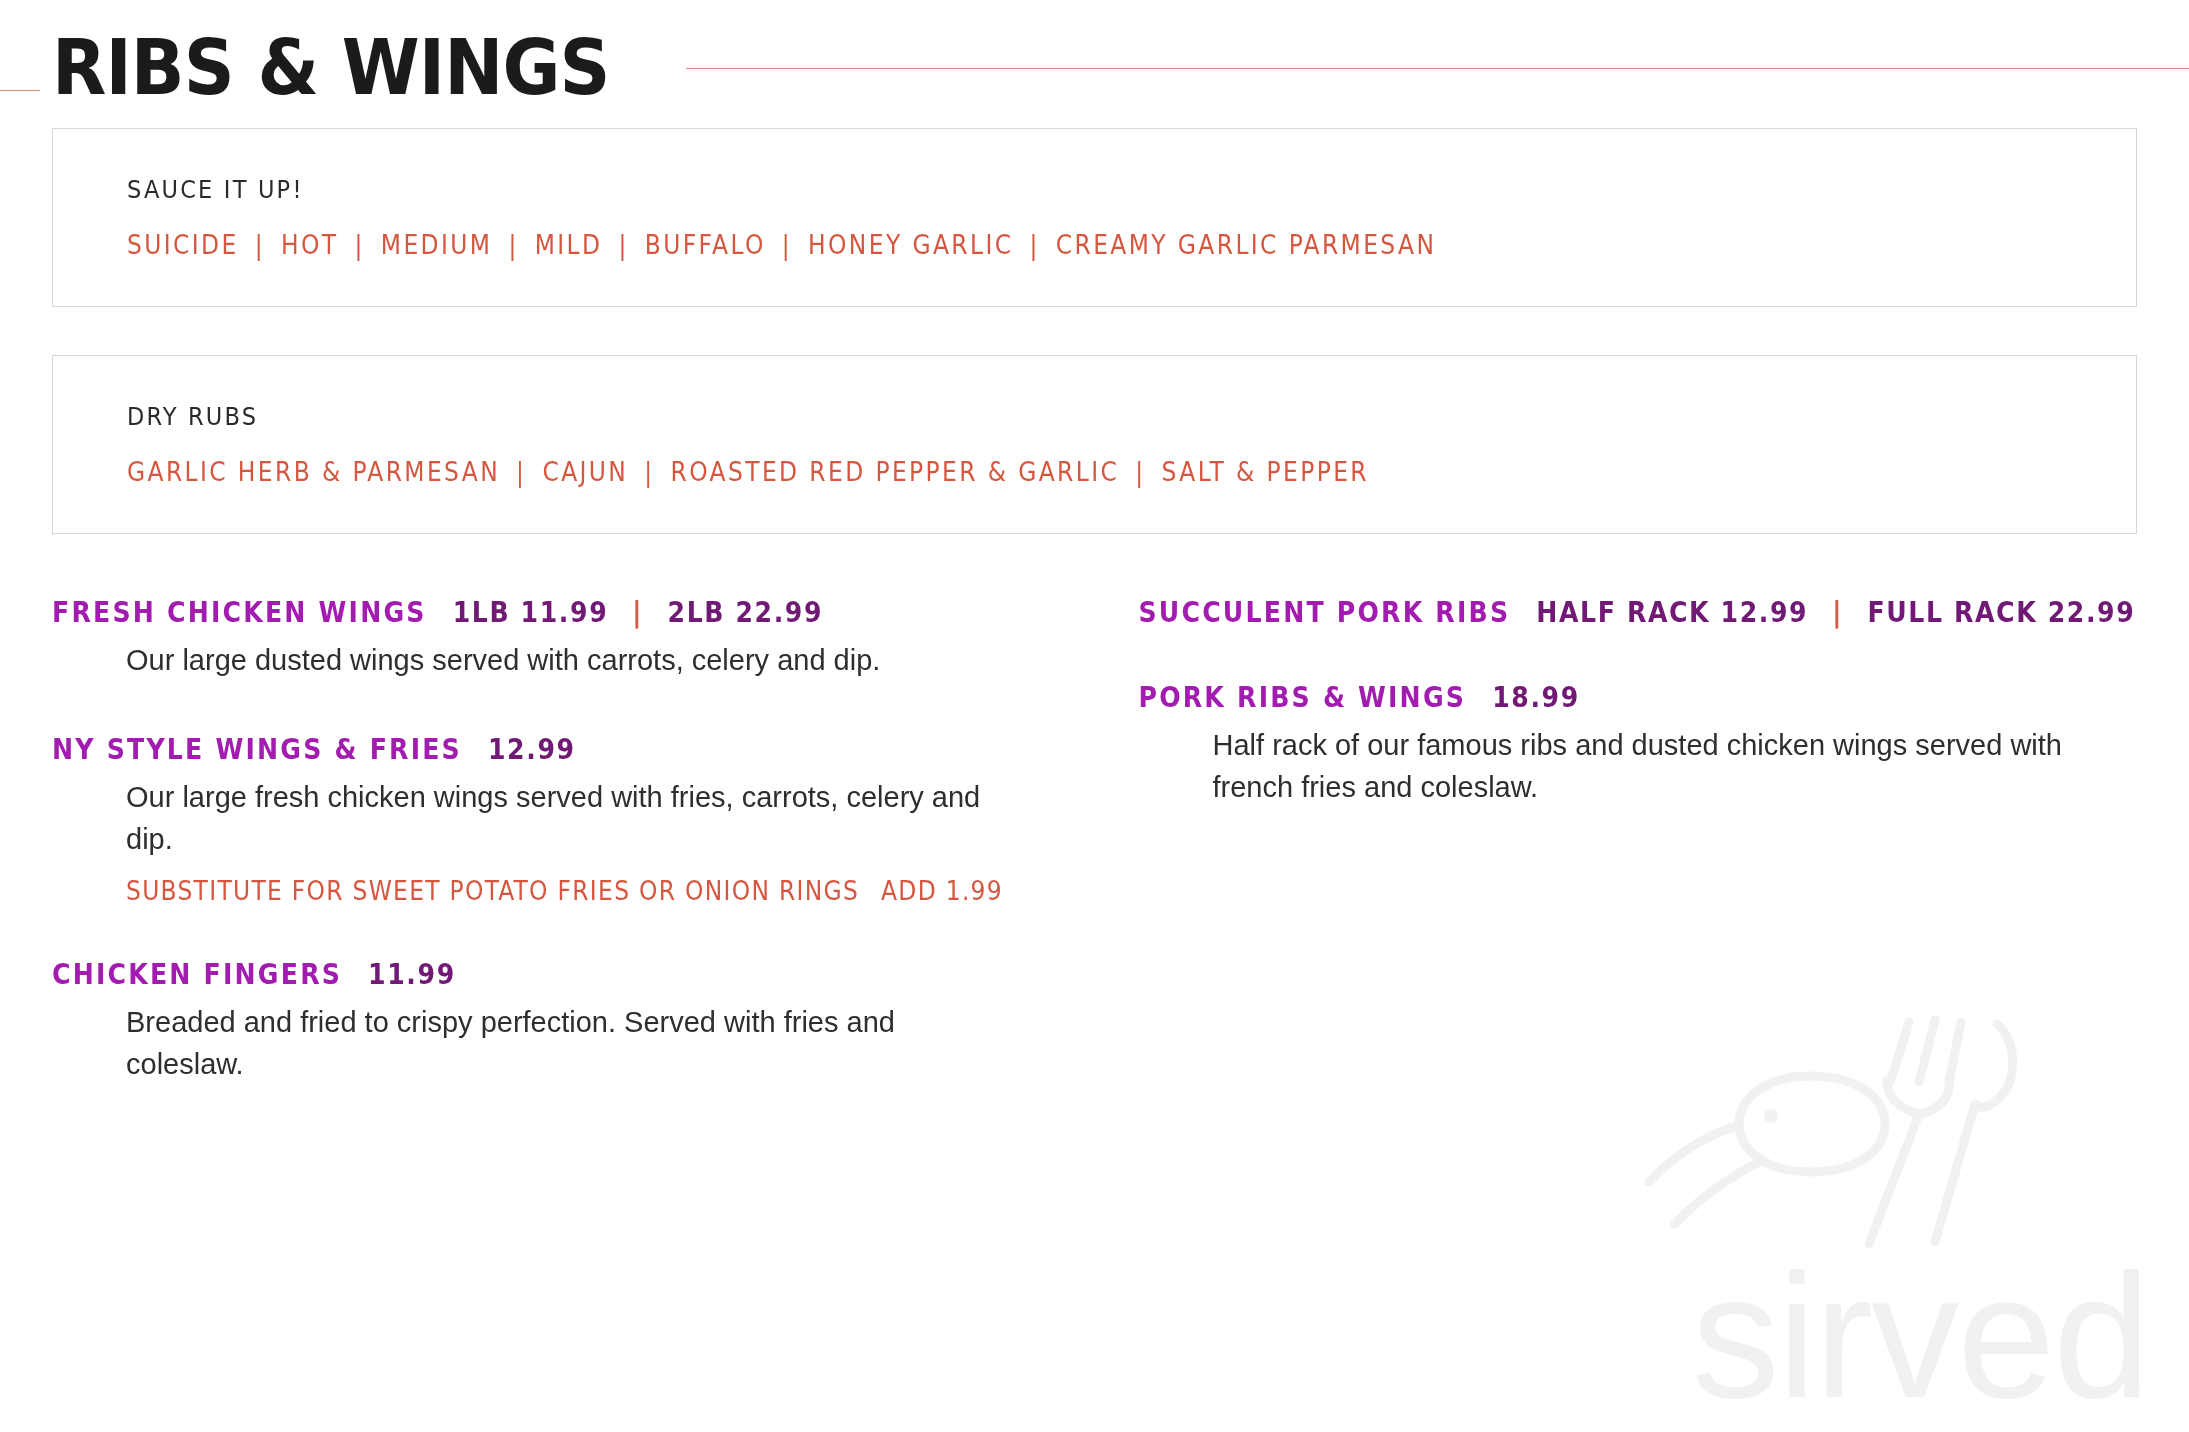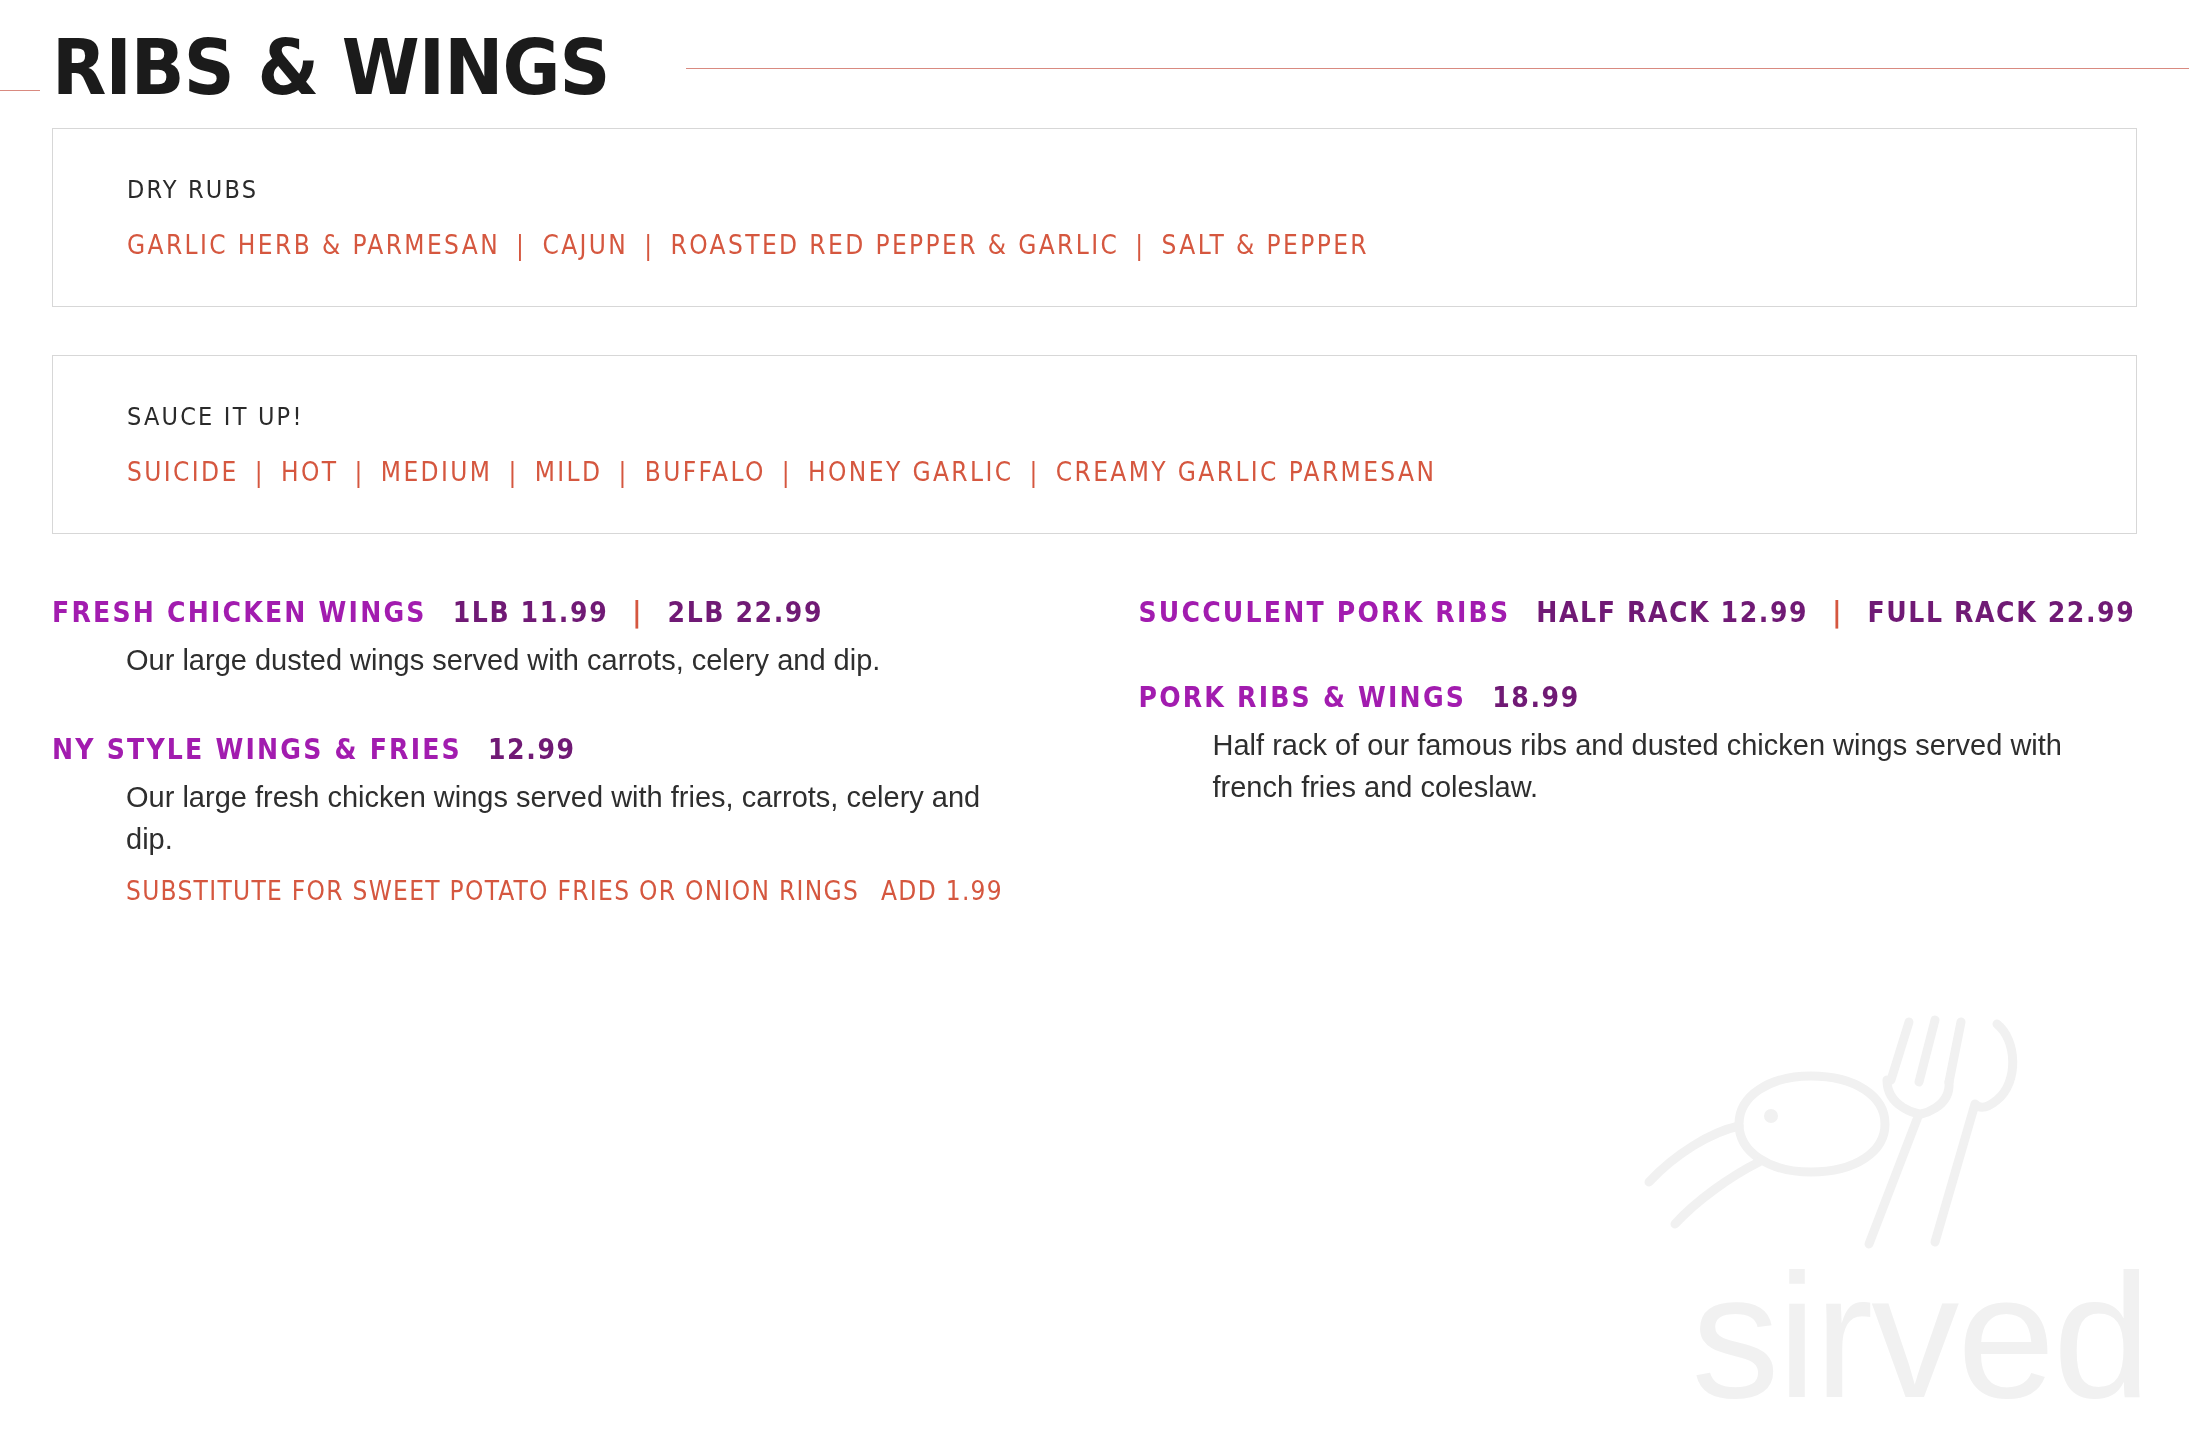--- a/index.html
+++ b/index.html
@@ -190,30 +190,30 @@
 
 <div class="page">
 
   <div class="header">
     <div class="header-rule-left"></div>
     <div class="section-title">RIBS &amp; WINGS</div>
     <div class="header-rule-right"></div>
   </div>
 
   <div class="optbox">
+    <div class="optbox-title">SAUCE IT UP!</div>
+    <div class="optbox-items">
+      <span>SUICIDE</span><span class="optbox-sep">|</span><span>HOT</span><span class="optbox-sep">|</span><span>MEDIUM</span><span class="optbox-sep">|</span><span>MILD</span><span class="optbox-sep">|</span><span>BUFFALO</span><span class="optbox-sep">|</span><span>HONEY GARLIC</span><span class="optbox-sep">|</span><span>CREAMY GARLIC PARMESAN</span>
+    </div>
+  </div>
+
+  <div class="optbox">
     <div class="optbox-title">DRY RUBS</div>
     <div class="optbox-items">
       <span>GARLIC HERB &amp; PARMESAN</span><span class="optbox-sep">|</span><span>CAJUN</span><span class="optbox-sep">|</span><span>ROASTED RED PEPPER &amp; GARLIC</span><span class="optbox-sep">|</span><span>SALT &amp; PEPPER</span>
-    </div>
-  </div>
-
-  <div class="optbox">
-    <div class="optbox-title">SAUCE IT UP!</div>
-    <div class="optbox-items">
-      <span>SUICIDE</span><span class="optbox-sep">|</span><span>HOT</span><span class="optbox-sep">|</span><span>MEDIUM</span><span class="optbox-sep">|</span><span>MILD</span><span class="optbox-sep">|</span><span>BUFFALO</span><span class="optbox-sep">|</span><span>HONEY GARLIC</span><span class="optbox-sep">|</span><span>CREAMY GARLIC PARMESAN</span>
     </div>
   </div>
 
   <div class="columns">
 
     <div class="col left">
 
       <div class="item">
         <div class="item-head">
           <span class="item-name">FRESH CHICKEN WINGS</span>
@@ -228,20 +228,27 @@
         <div class="item-head">
           <span class="item-name">NY STYLE WINGS &amp; FRIES</span>
           <span class="item-price">12.99</span>
         </div>
         <div class="item-desc">Our large fresh chicken wings served with fries, carrots, celery and dip.</div>
         <div class="item-note">
           <span>SUBSTITUTE FOR SWEET POTATO FRIES OR ONION RINGS</span><span class="note-add">ADD 1.99</span>
         </div>
       </div>
 
+      <div class="item">
+        <div class="item-head">
+          <span class="item-name">CHICKEN FINGERS</span>
+          <span class="item-price">11.99</span>
+        </div>
+        <div class="item-desc">Breaded and fried to crispy perfection. Served with fries and coleslaw.</div>
+      </div>
 
     </div>
 
     <div class="col right">
 
       <div class="item">
         <div class="item-head">
           <span class="item-name">SUCCULENT PORK RIBS</span>
           <span class="item-price">HALF RACK 12.99</span>
           <span class="price-sep">|</span>

